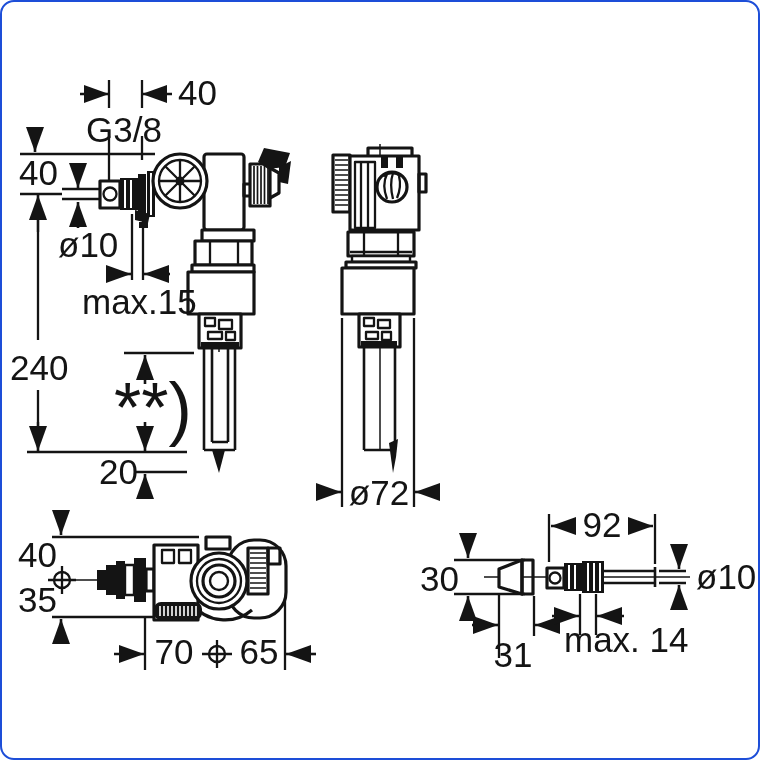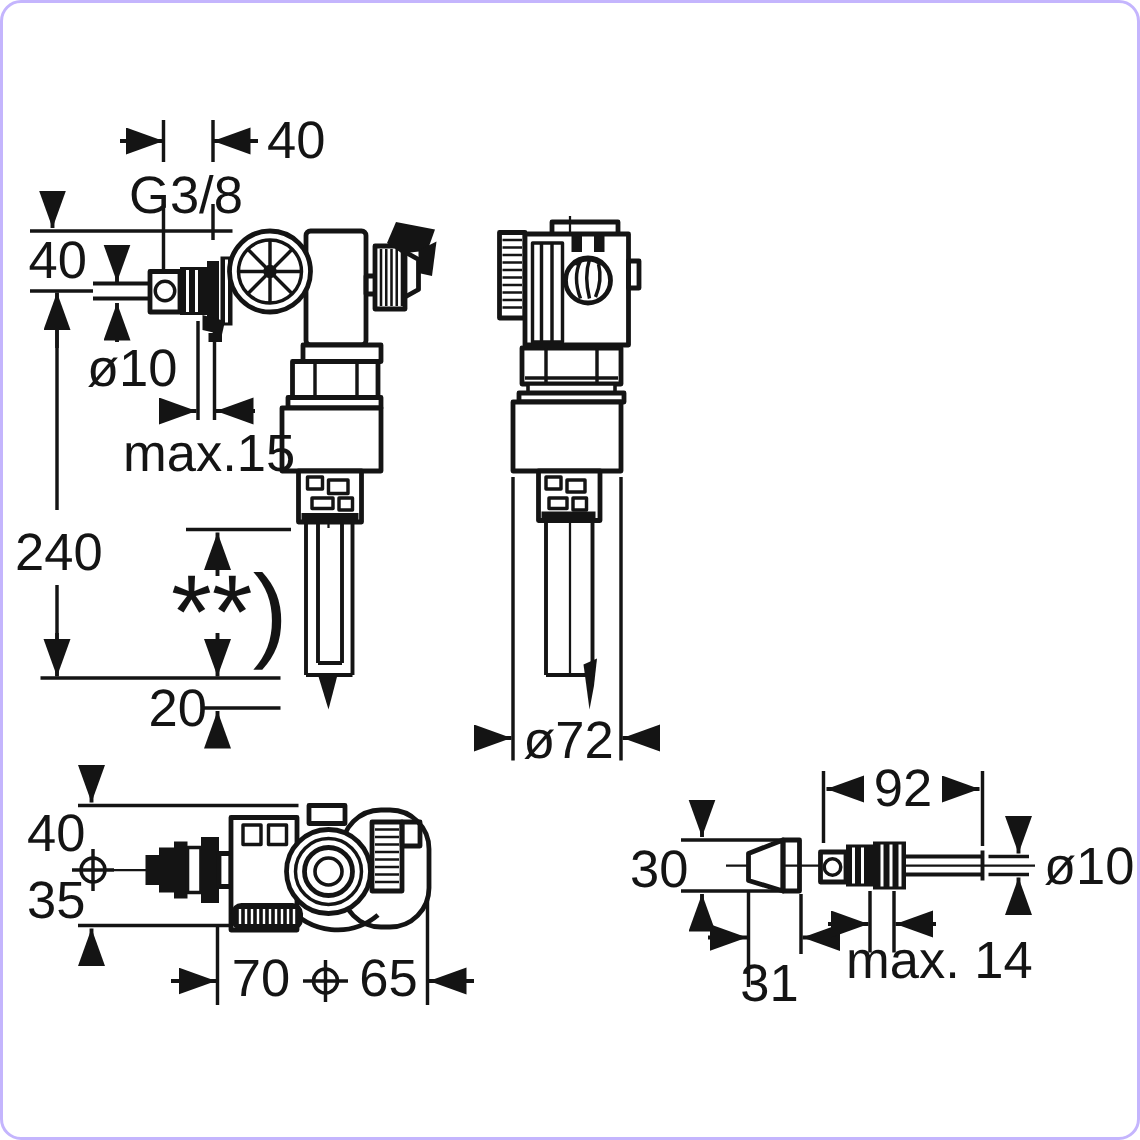--- a/index.html
+++ b/index.html
@@ -1,16 +1,16 @@
 <!DOCTYPE html>
 <html><head>
 <meta charset="utf-8">
 <style>
   html,body{margin:0;padding:0;background:#fff;}
-  .canvas{position:relative;width:760px;height:760px;background:#fff;border:2px solid #c4b5fd;
+  .canvas{position:relative;width:760px;height:760px;background:#fff;border:2px solid #1d4ed8;
           border-radius:14px;box-sizing:border-box;overflow:hidden;}
   svg{position:absolute;left:0;top:0;}
   text{font-family:"Liberation Sans", sans-serif;fill:#141414;}
   .t36{font-size:35px;}
   .t72{font-size:70px;}
   .o  {stroke:#141414;fill:none;stroke-width:3.2;stroke-linejoin:round;}
   .o2 {stroke:#141414;fill:none;stroke-width:2.3;stroke-linejoin:round;}
   .ow {stroke:#141414;fill:#ffffff;stroke-width:3.2;stroke-linejoin:round;}
   .ow2{stroke:#141414;fill:#ffffff;stroke-width:2.4;stroke-linejoin:round;}
   .f  {fill:#141414;stroke:none;}

